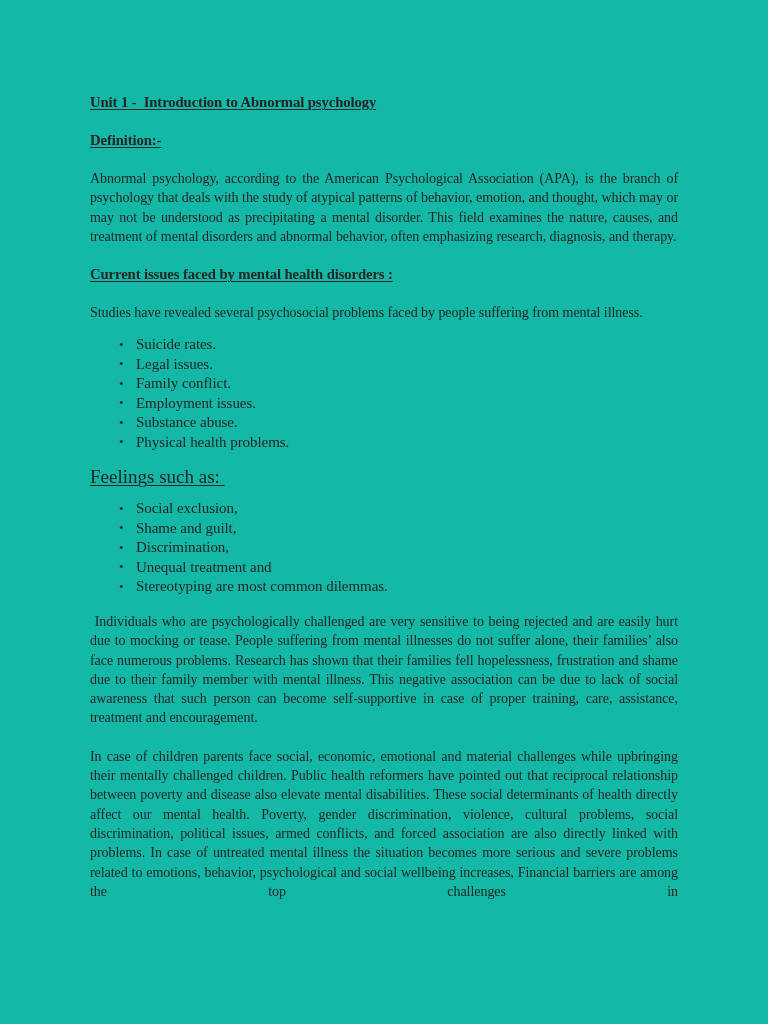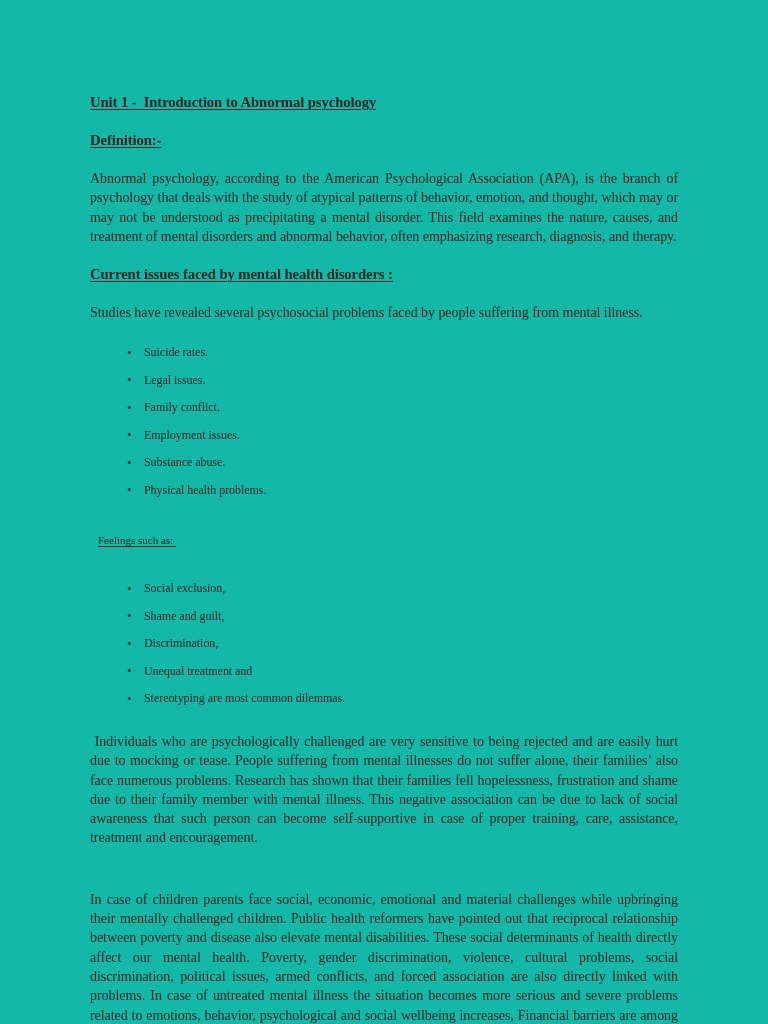--- a/index.html
+++ b/index.html
@@ -38,59 +38,58 @@
     margin: 0;
     letter-spacing: -0.1px;
   }
   .heading .u {
     text-decoration: underline;
     text-underline-offset: 2px;
     text-decoration-thickness: 1px;
     white-space: pre;
   }
   .heading-plain {
-    font-size: 11px;
+    font-size: 19px;
     font-weight: normal;
     line-height: 19px;
-    margin: 8px;
+    margin: 0;
   }
   .heading-plain .u {
     text-decoration: underline;
     text-underline-offset: 2px;
     text-decoration-thickness: 1px;
     white-space: pre;
   }
 
   
   .para {
     font-size: 14px;
     line-height: 19.3px;
     margin: 0;
     text-align: justify;
     text-justify: inter-word;
     letter-spacing: -0.05px;
     white-space: pre-wrap;
   }
   .para.last {
     text-align-last: justify;
-    margin-top: 23px;
   }
 
   
   .bullets {
     list-style: none;
     margin: 0;
     padding: 0;
   }
   .bullets li {
     position: relative;
-    font-size: 12px;
+    font-size: 15px;
     line-height: 19.5px;
     padding-left: 46px;
-    margin: 8px;
+    margin: 0;
     letter-spacing: -0.05px;
     font-family: Liberation Serif, serif;
   }
   .bullets li::before {
     content: "\2022";
     position: absolute;
     left: 29px;
     top: -0.5px;
     font-size: 13px;
     line-height: 19.5px;

